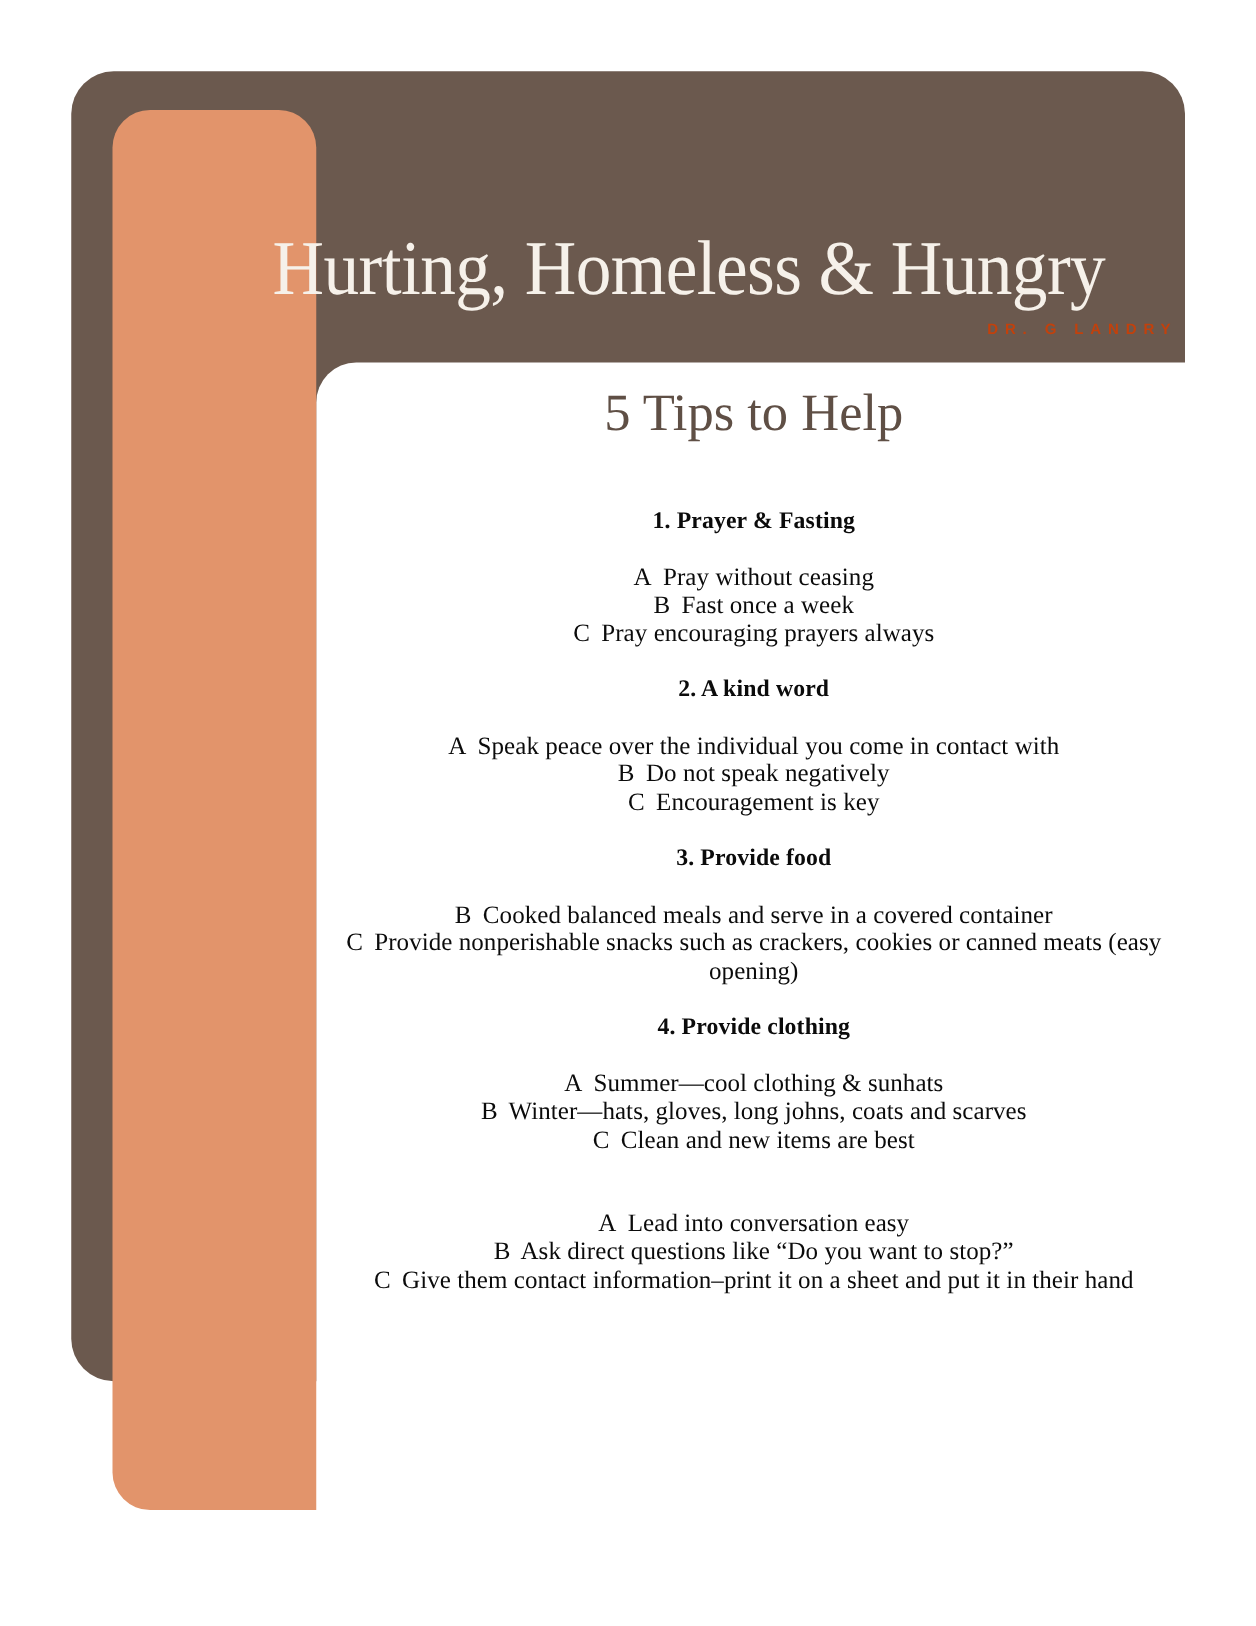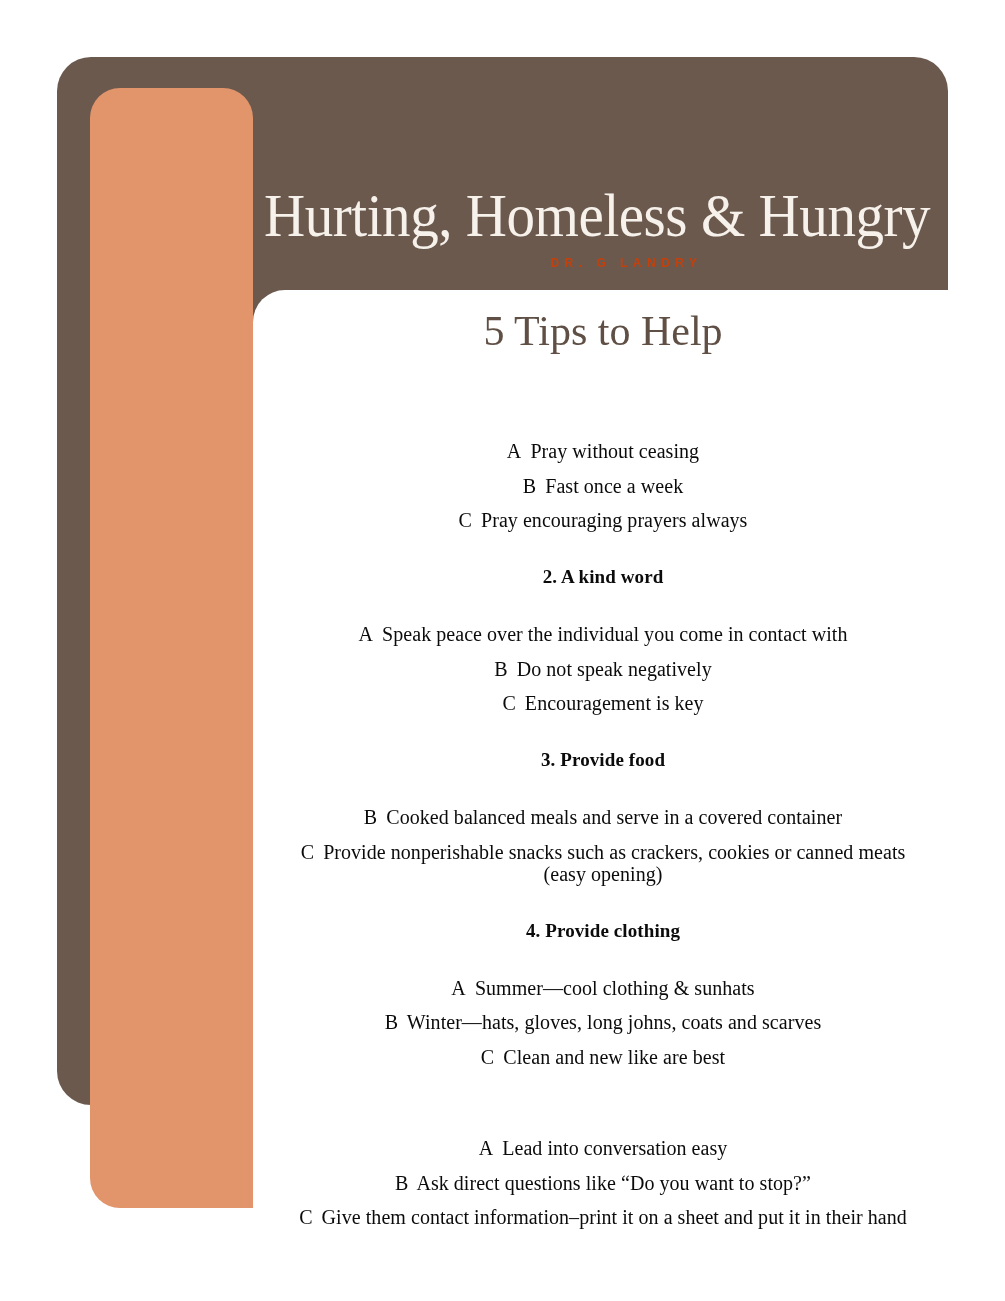--- a/index.html
+++ b/index.html
@@ -64,21 +64,21 @@
     position: absolute;
     left: 253px;
     top: 57px;
     width: 695px;
     height: 233px;
     box-sizing: border-box;
     padding: 0 6px 0 58px;
     display: flex;
     flex-direction: column;
     justify-content: flex-end;
-    align-items: center;
+    align-items: flex-end;
   }
 
   .doc-title {
     color: #f6f1ea;
     font-family: "Liberation Serif", "DejaVu Serif", serif;
     font-size: 62px;
     line-height: 1.0;
     font-weight: 400;
     letter-spacing: -0.5px;
     transform: scaleX(0.92);
@@ -136,21 +136,21 @@
 
   .tip-subs {
     margin: 0;
     padding: 0;
     list-style: none;
   }
 
   .tip-sub {
     font-size: 20px;
     line-height: 1.12;
-    margin: 12px;
+    margin: 0;
     padding: 0;
     letter-spacing: 0.05px;
   }
 
   .sub-letter { margin-right: 4px; }
 
   
   .gap-1 { height: 52px; }
   .gap-2 { height: 22px; }
   .gap-3 { height: 23px; }
@@ -167,20 +167,21 @@
   <div class="header-block">
     <div class="doc-title">Hurting, Homeless &amp; Hungry</div>
     <div class="doc-byline">DR. G LANDRY</div>
   </div>
 
   <div class="content">
     <h2 class="subheading">5 Tips to Help</h2>
     <div class="gap-1"></div>
     <ol class="tips-list">
         <li class="tip">
+          <div class="tip-title">1.   Prayer &amp; Fasting</div>
           <div class="gap-2"></div>
           <ul class="tip-subs">
             <li class="tip-sub"><span class="sub-letter">A</span> <span>Pray without ceasing</span></li>
             <li class="tip-sub"><span class="sub-letter">B</span> <span>Fast once a week</span></li>
             <li class="tip-sub"><span class="sub-letter">C</span> <span>Pray encouraging prayers always</span></li>
           </ul>
           <div class="gap-3"></div>
         </li>
         <li class="tip">
           <div class="tip-title">2.   A kind word</div>
@@ -200,21 +201,21 @@
             <li class="tip-sub"><span class="sub-letter">C</span> <span>Provide nonperishable snacks such as crackers, cookies or canned meats (easy opening)</span></li>
           </ul>
           <div class="gap-3"></div>
         </li>
         <li class="tip">
           <div class="tip-title">4.   Provide clothing</div>
           <div class="gap-2"></div>
           <ul class="tip-subs">
             <li class="tip-sub"><span class="sub-letter">A</span> <span>Summer—cool clothing &amp; sunhats</span></li>
             <li class="tip-sub"><span class="sub-letter">B</span> <span>Winter—hats, gloves, long johns, coats and scarves</span></li>
-            <li class="tip-sub"><span class="sub-letter">C</span> <span>Clean and new like are best</span></li>
+            <li class="tip-sub"><span class="sub-letter">C</span> <span>Clean and new items are best</span></li>
           </ul>
           <div class="gap-3"></div>
         </li>
         <li class="tip">
           <div class="gap-2"></div>
           <ul class="tip-subs">
             <li class="tip-sub"><span class="sub-letter">A</span> <span>Lead into conversation easy</span></li>
             <li class="tip-sub"><span class="sub-letter">B</span> <span>Ask direct questions like “Do you want to stop?”</span></li>
             <li class="tip-sub"><span class="sub-letter">C</span> <span>Give them contact information–print it on a sheet and put it in their hand</span></li>
           </ul>

